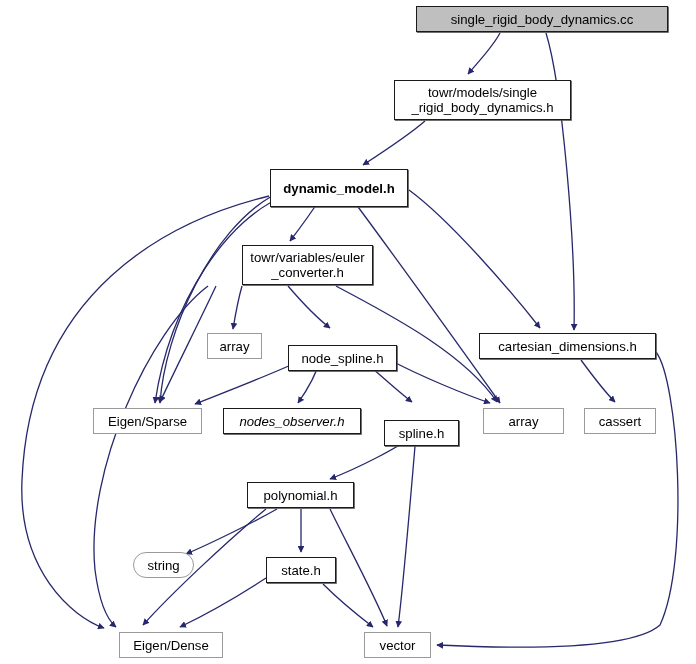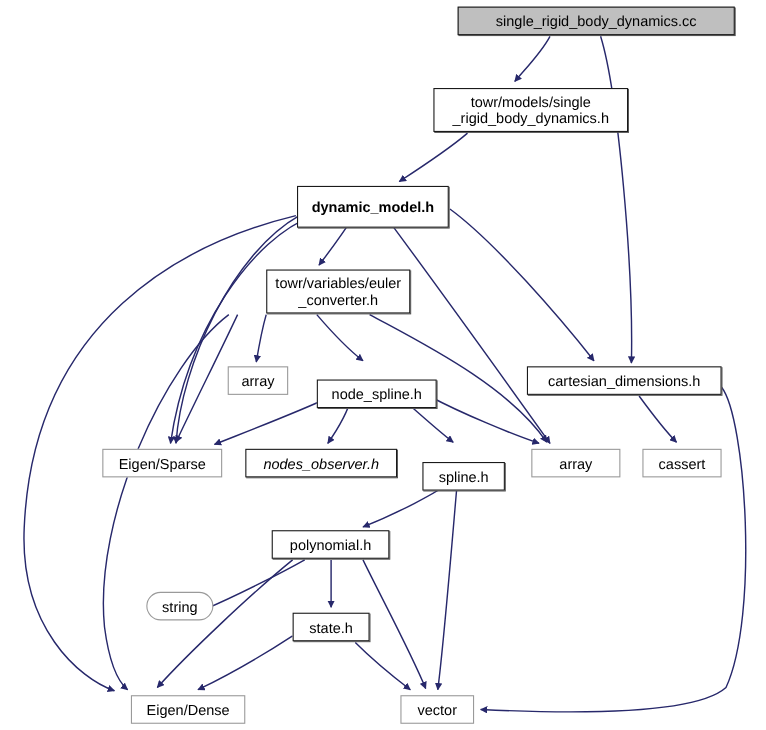--- a/index.html
+++ b/index.html
@@ -102,18 +102,18 @@
 _converter.h</div>
       <div class="node sys" style="left: 207px; top: 333px; width: 55px; height: 26px;">array</div>
       <div class="node local" style="left: 288px; top: 333px; width: 109px; height: 26px; margin-top: 12px;">node_spline.h</div>
       <div class="node local" style="left: 479px; top: 333px; width: 177px; height: 26px;">cartesian_dimensions.h</div>
       <div class="node sys" style="left: 93px; top: 408px; width: 109px; height: 26px;">Eigen/Sparse</div>
       <div class="node local" style="left: 223px; top: 408px; width: 138px; height: 26px; font-style: italic;">nodes_observer.h</div>
       <div class="node local" style="left: 384px; top: 408px; width: 75px; height: 26px; margin-top: 12px;">spline.h</div>
       <div class="node sys" style="left: 483px; top: 408px; width: 81px; height: 26px;">array</div>
       <div class="node sys" style="left: 584px; top: 408px; width: 72px; height: 26px;">cassert</div>
       <div class="node local" style="left: 247px; top: 482px; width: 107px; height: 26px;">polynomial.h</div>
-      <div class="node sys" style="left: 133px; top: 538px; width: 61px; height: 26px; border-radius: 13px;">string</div>
+      <div class="node sys" style="left: 133px; top: 552px; width: 61px; height: 26px; border-radius: 13px;">string</div>
       <div class="node local" style="left: 266px; top: 557px; width: 70px; height: 26px;">state.h</div>
       <div class="node sys" style="left: 90px; top: 632px; width: 104px; height: 26px; margin-left: 29px;">Eigen/Dense</div>
       <div class="node sys" style="left: 364px; top: 632px; width: 67px; height: 26px;">vector</div>
     </div>
 </div>
 
 </body></html>

